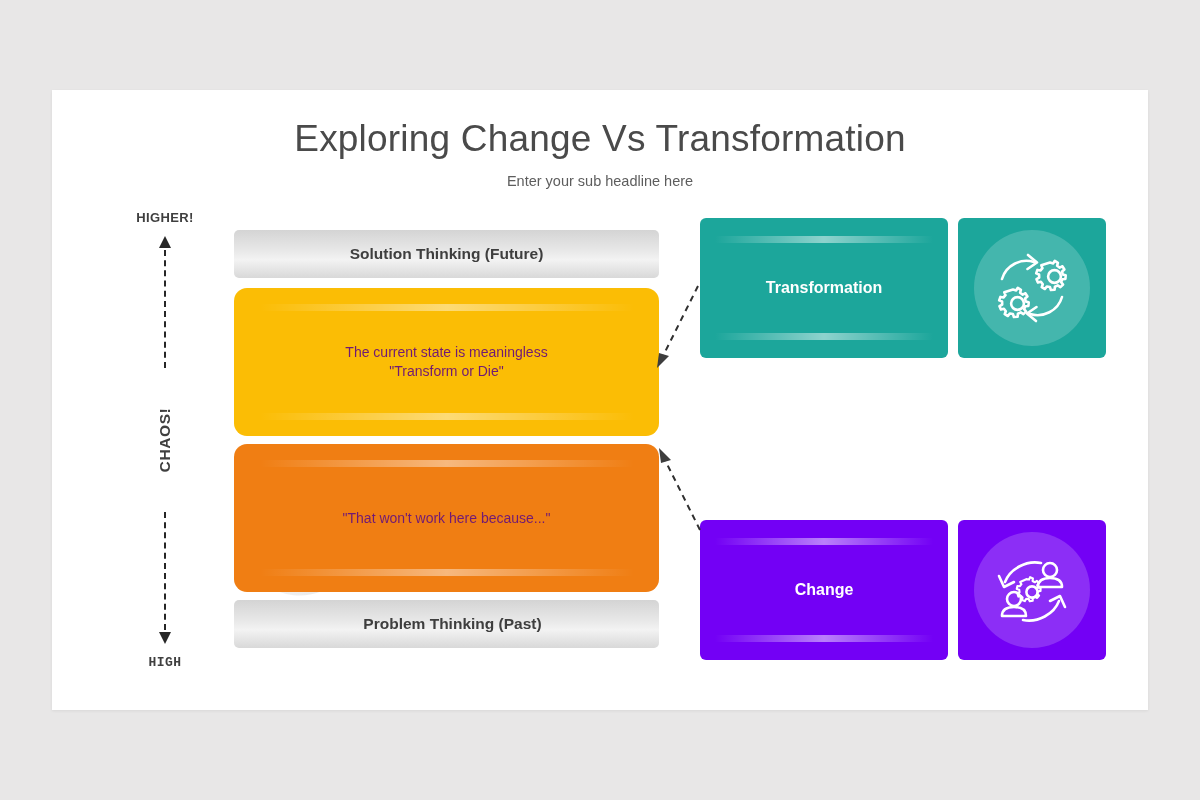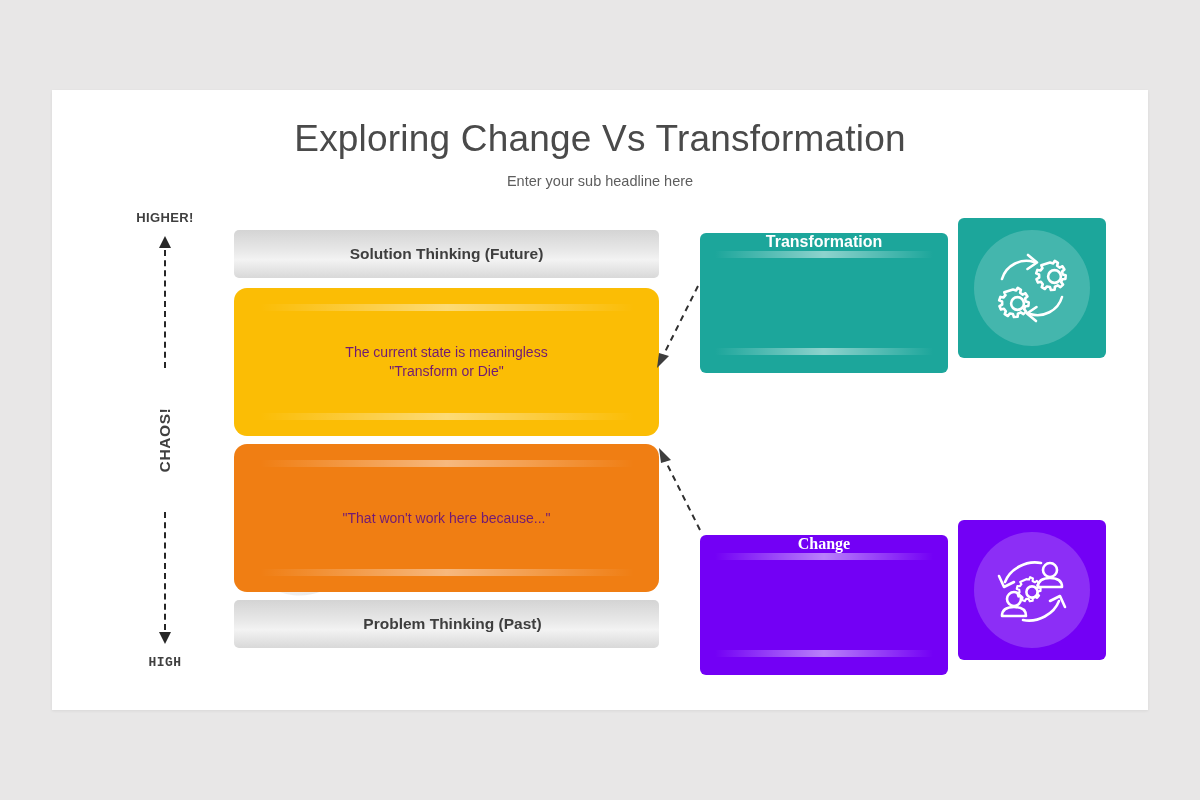--- a/index.html
+++ b/index.html
@@ -196,30 +196,31 @@
     height: 452px;
   }
   .card-row {
     position: absolute;
     left: 0;
     width: 406px;
     height: 140px;
   }
   #card-row-transformation { top: 0; }
   #card-row-insights { top: 151px; }
-  #card-row-change { top: 302px; font-family: Liberation Serif, serif; }
+  #card-row-change { top: 302px; }
 
   .card-label {
     position: absolute;
     left: 0;
-    top: 15px;
+    top: 0;
     width: 248px;
     height: 140px;
     border-radius: 6px;
     display: flex;
+    align-items: center;
     justify-content: center;
     color: #ffffff;
     font-size: 16px;
     font-weight: bold;
     overflow: hidden;
   }
   .card-label::before,
   .card-label::after {
     content: "";
     position: absolute;

